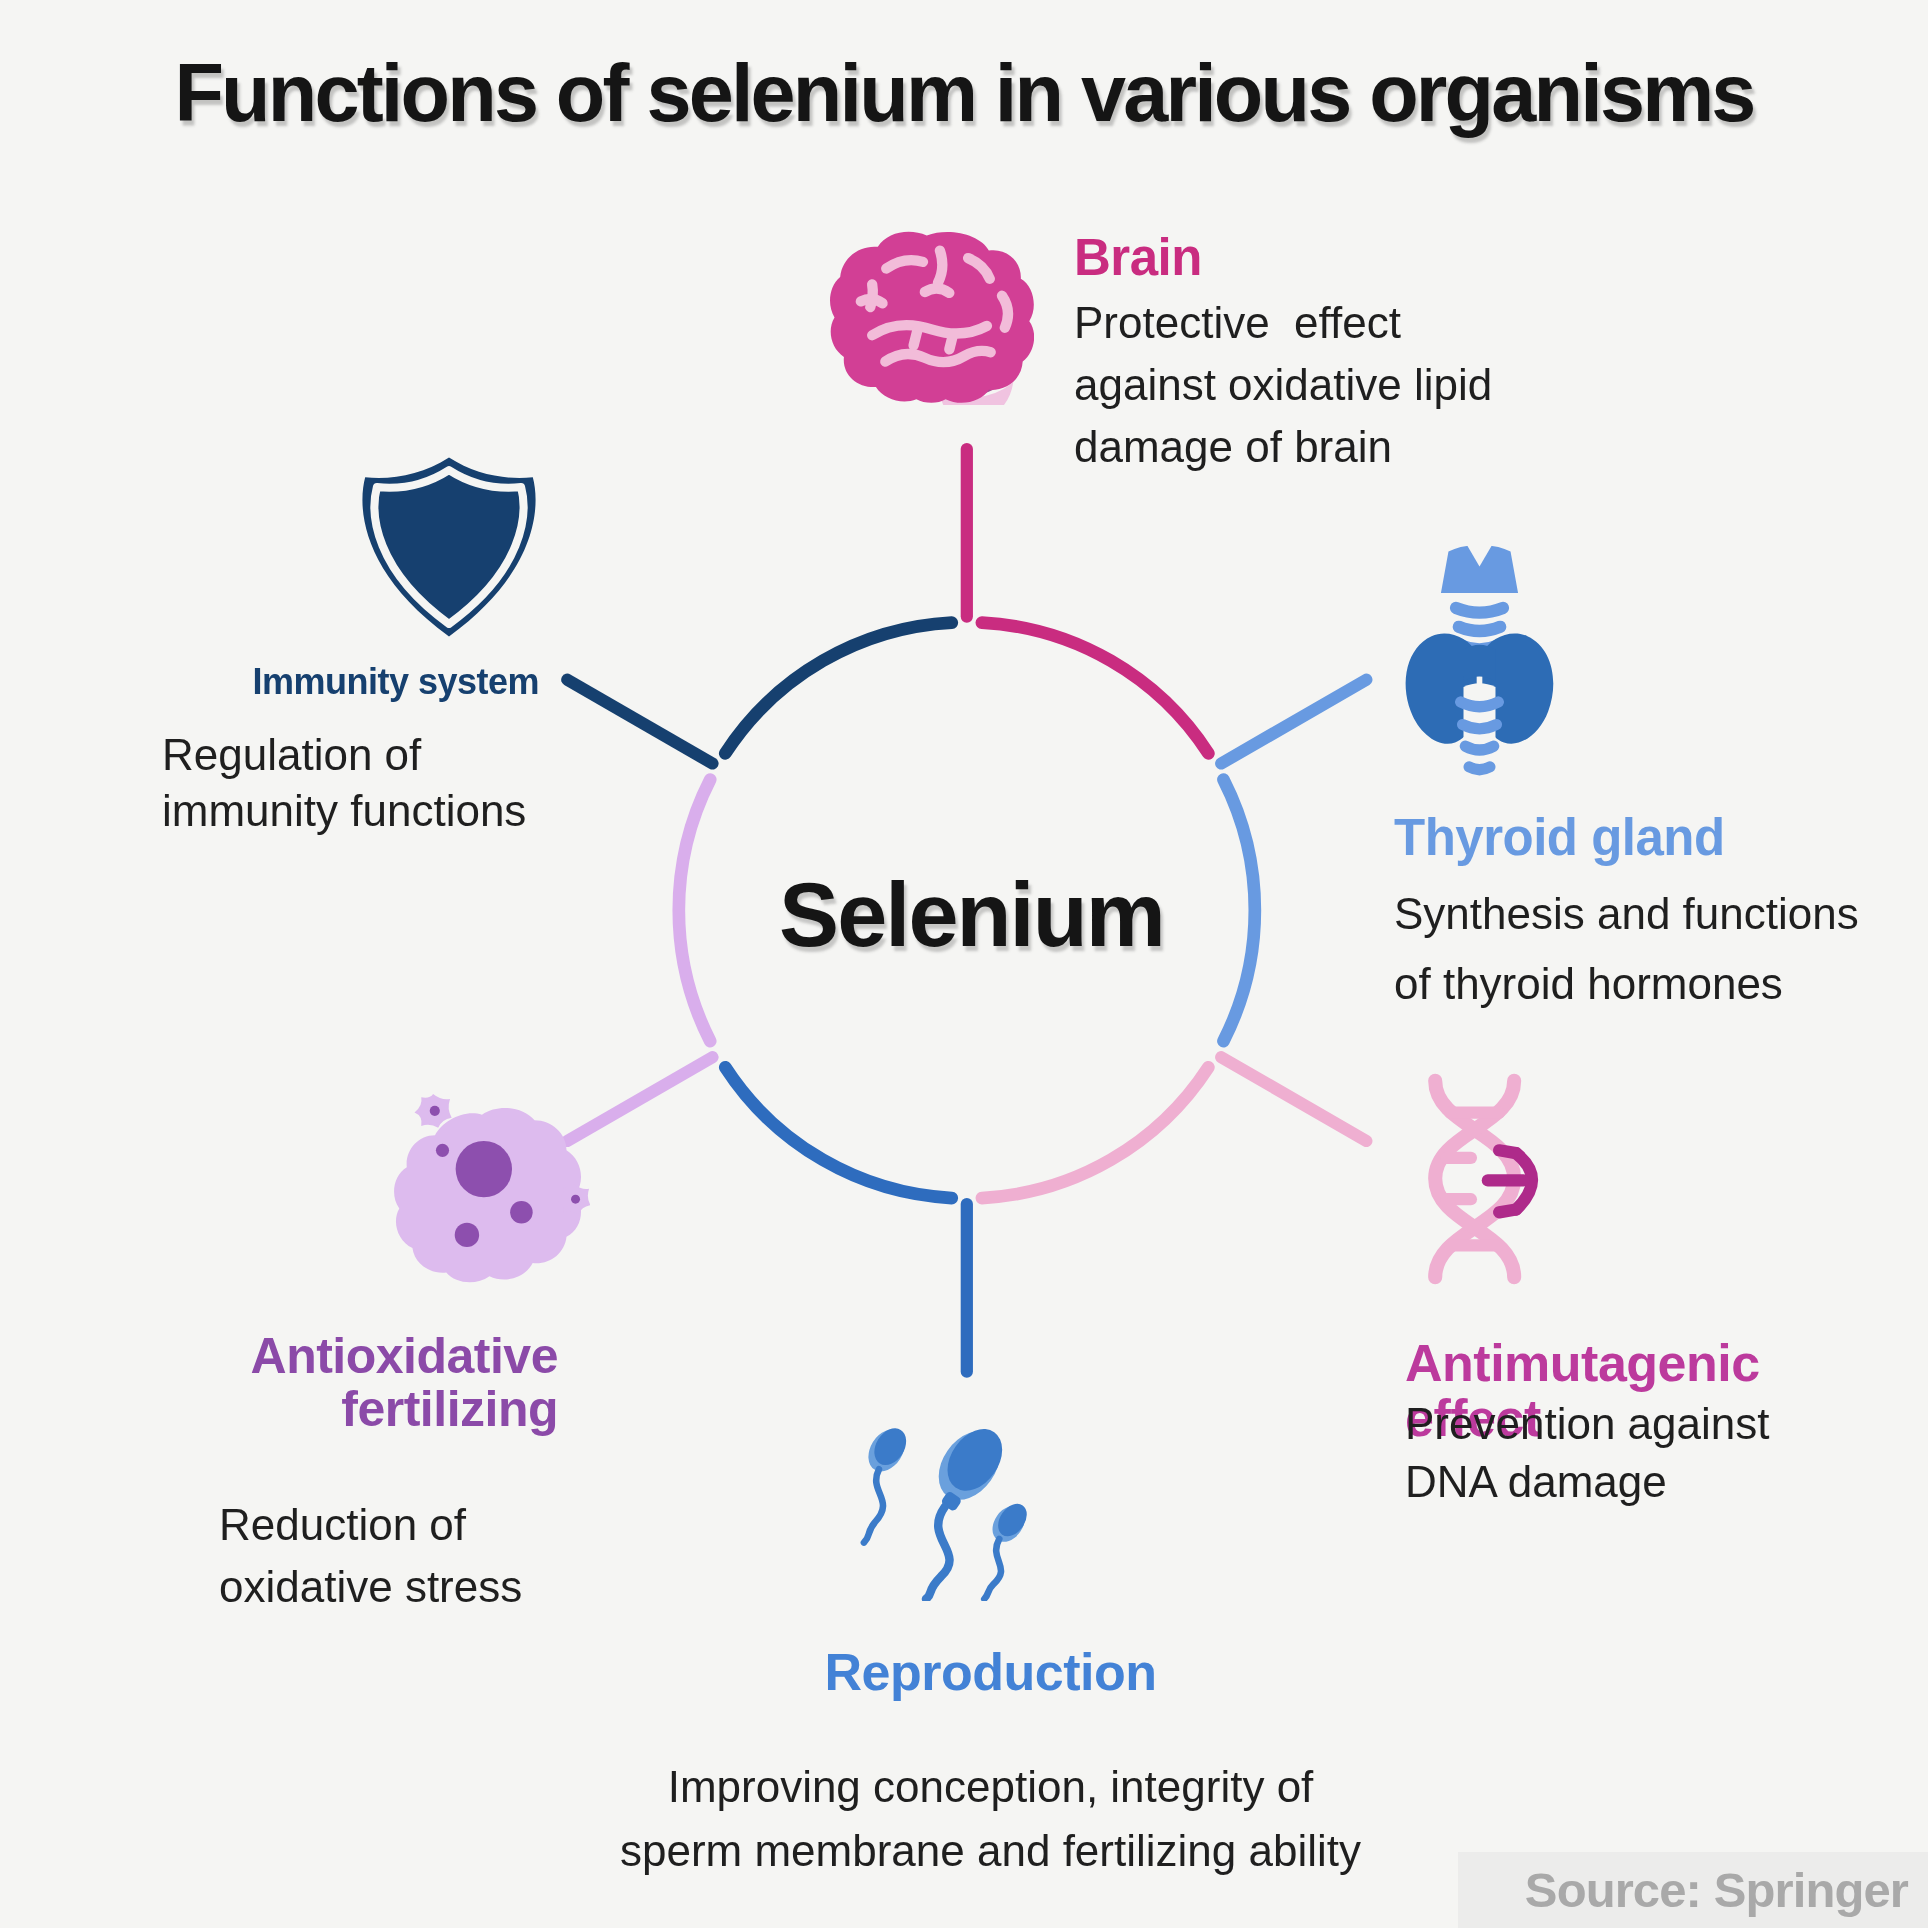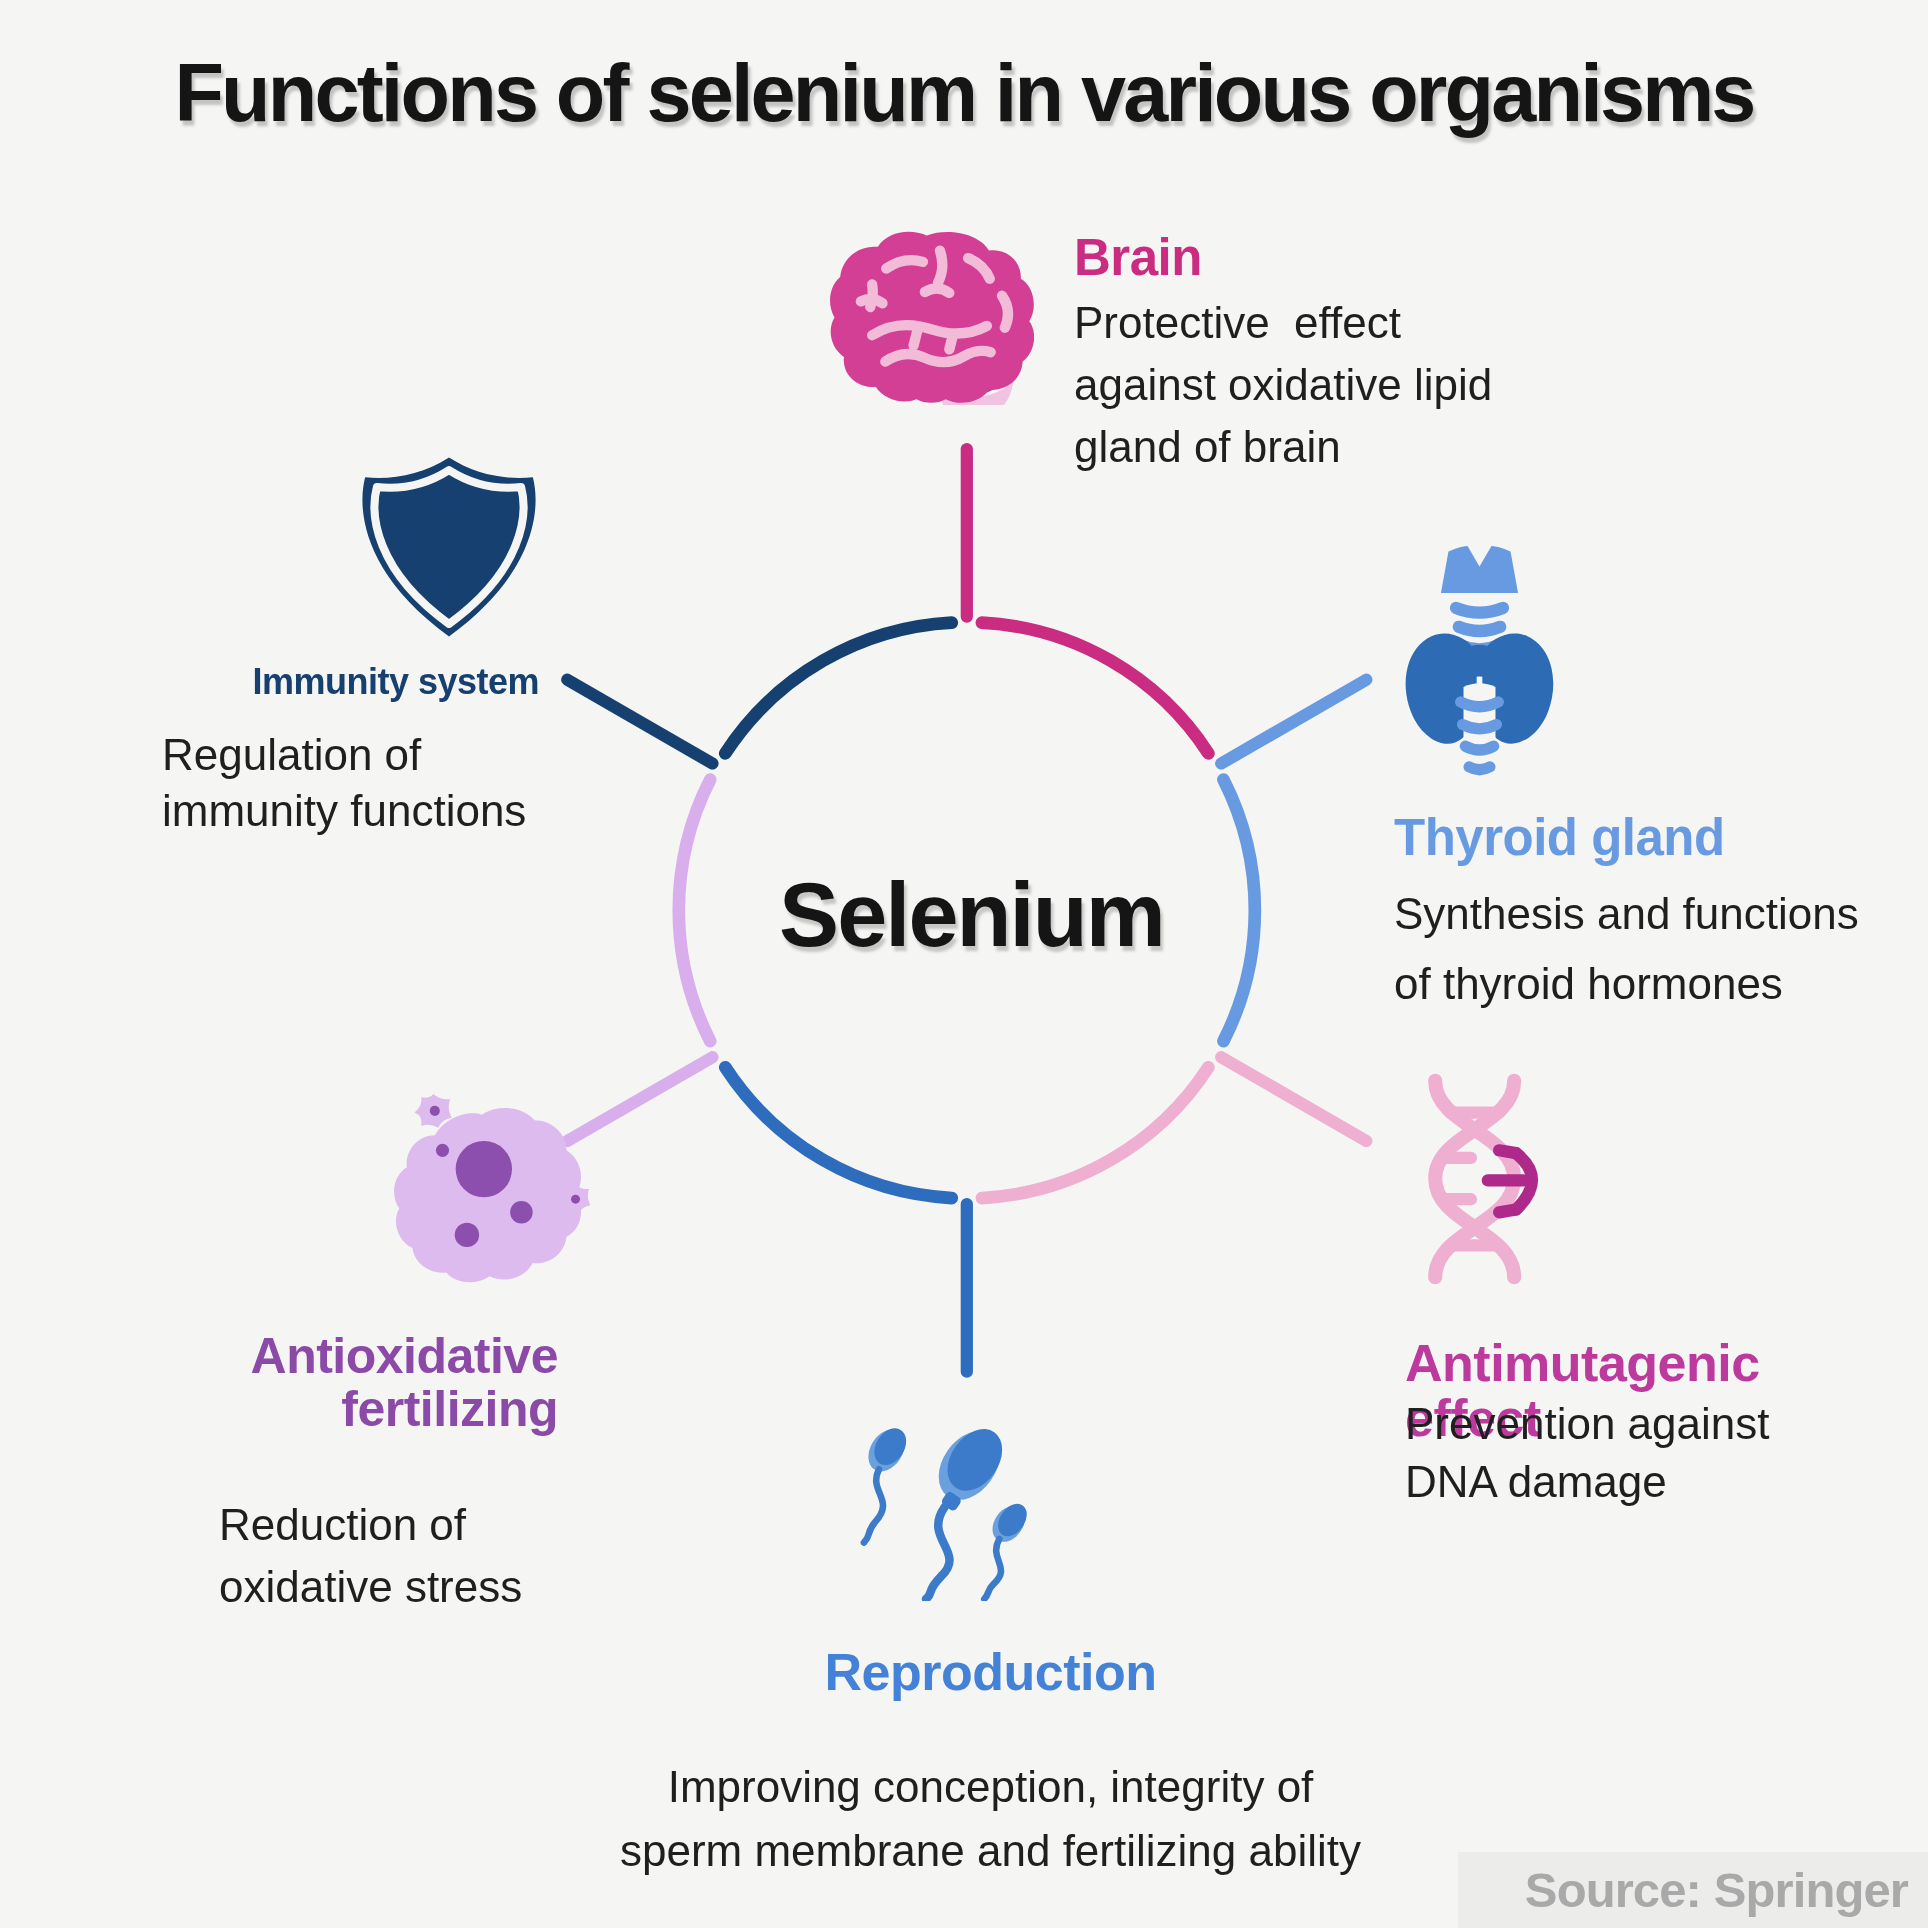--- a/index.html
+++ b/index.html
@@ -205,21 +205,21 @@
     <g>
       <ellipse class="f-spermlight" cx="172" cy="106" rx="15" ry="21" transform="rotate(35 172 106)"></ellipse>
       <ellipse class="f-sperm" cx="176" cy="102" rx="13" ry="19" transform="rotate(35 176 102)"></ellipse>
       <path class="st s-sperm" style="stroke-width:7" d="M162,122 C150,144 176,152 156,170 C148,178 152,180 146,186"></path>
     </g>
   </svg>
 
   <div class="abs sec-label brain-label">Brain</div>
   <div class="abs sec-desc brain-desc">Protective  effect
 against oxidative lipid
-gland of brain</div>
+damage of brain</div>
 
   <div class="abs sec-label thyroid-label">Thyroid gland</div>
   <div class="abs sec-desc thyroid-desc">Synthesis and functions
 of thyroid hormones</div>
 
   <div class="abs sec-label antimutagenic-label">Antimutagenic
 effect</div>
   <div class="abs sec-desc antimutagenic-desc">Prevention against
 DNA damage</div>
 

